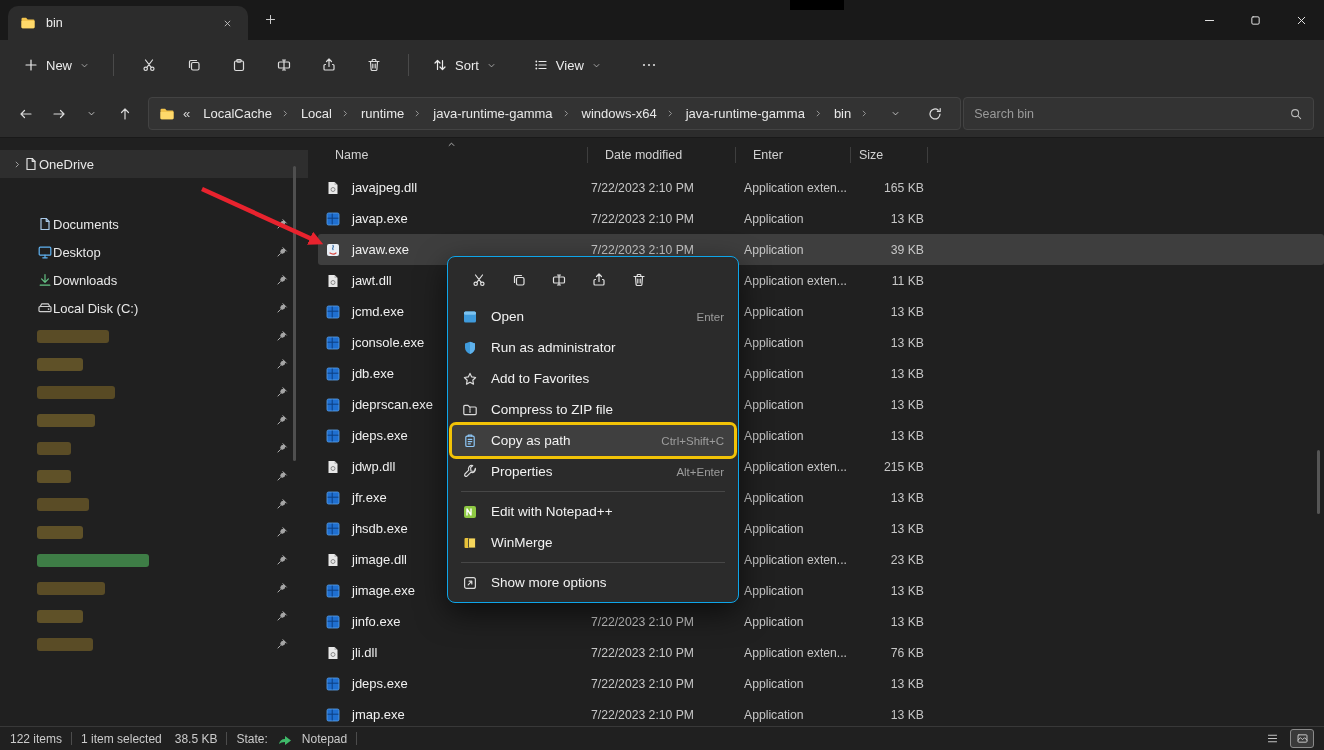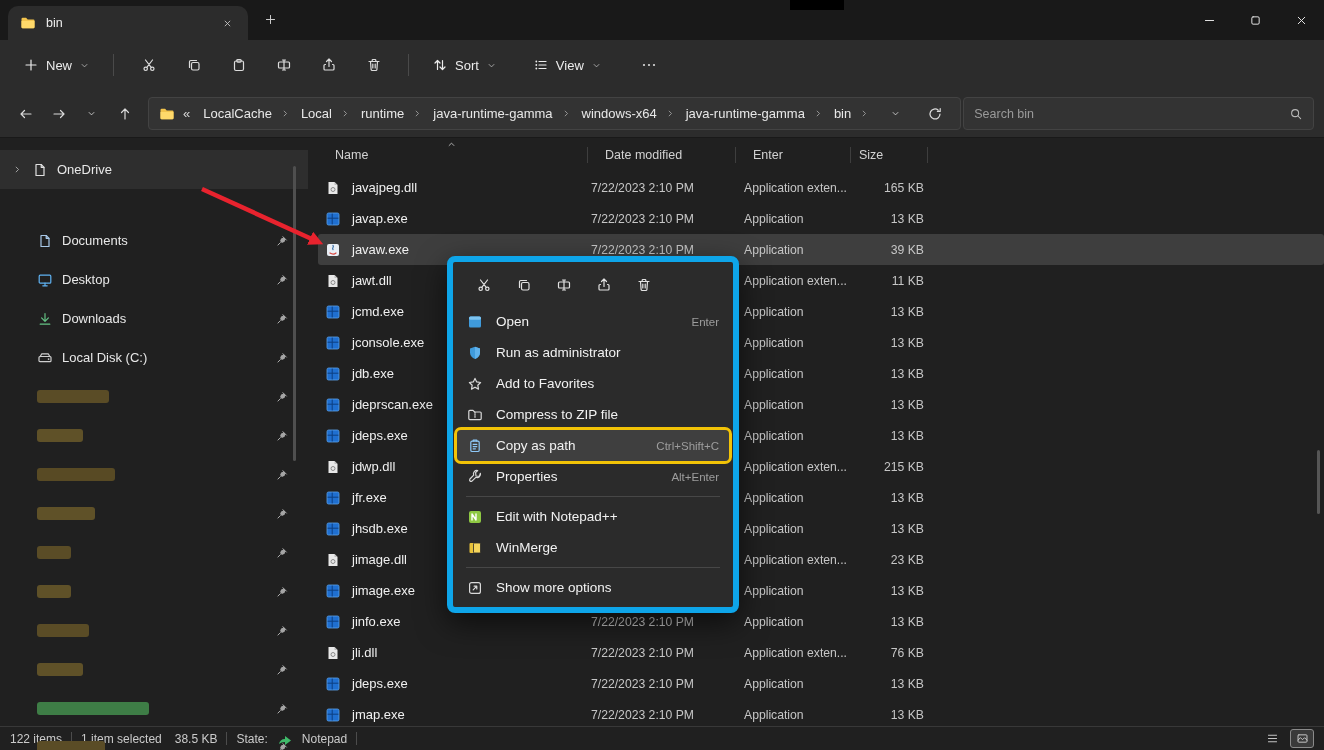--- a/index.html
+++ b/index.html
@@ -41,21 +41,21 @@
 .addr-right{margin-left:auto;display:flex;align-items:center;gap:8px;}
 .search-box{flex:1;height:33px;background:#333;border:1px solid #434343;border-radius:4px;display:flex;align-items:center;padding:0 10px;}
 .search-input{flex:1;background:transparent;border:none;outline:none;color:#e8e8e8;font-family:inherit;font-size:12.5px;}
 .search-input::placeholder{color:#9a9a9a;}
 .search-ic{color:#b8b8b8;}
 .search-ic svg{width:14px;height:14px;}
 
 
 .main{display:flex;height:588px;position:relative;}
 .sidebar{width:308px;padding-top:12px;position:relative;flex:none;}
-.sb-row{height:39px;display:flex;align-items:center;gap:9px;padding:0 20px 0 12px;}
+.sb-row{height:28px;display:flex;align-items:center;gap:0;padding:0 20px 0 12px;}
 .sb-row.onedrive{background:#2e2e2e;}
 #nav-items .sb-row,#nav-redacted .sb-row{padding-left:37px;}
 .nav-label{color:#e8e8e8;}
 .pin{margin-left:auto;color:#bdbdbd;display:flex;}
 .pin svg{width:12px;height:12px;}
 .sb-gap{height:32px;}
 .blob{height:13px;border-radius:3px;}
 .sb-scroll{position:absolute;left:293px;top:28px;width:3px;height:295px;background:#4f4f4f;border-radius:2px;}
 
 .content{flex:1;position:relative;padding-left:10px;}
@@ -77,21 +77,21 @@
 .statusbar{height:24px;background:#202020;border-top:1px solid #383838;display:flex;align-items:center;gap:9px;padding:0 10px;font-size:12px;color:#cbcbcb;}
 .s-sep{width:1px;height:13px;background:#4c4c4c;}
 .ssize{margin-left:4px;}
 .state-ic{display:flex;color:#3fba6a;}
 .sb-right{margin-left:auto;display:flex;align-items:center;gap:6px;}
 .sb-viewic{width:24px;height:19px;display:flex;align-items:center;justify-content:center;color:#c9c9c9;}
 .sb-viewic.active{border:1px solid #8a8a8a;border-radius:3px;background:#3a3a3a;}
 .sb-viewic svg{width:13px;height:13px;}
 
 
-.cmenu{position:absolute;left:447px;top:256px;width:292px;background:#2b2b2b;border:6px solid #0ea5e9;border-radius:8px;padding:4px;box-shadow:0 10px 30px rgba(0,0,0,.6);z-index:50;}
+.cmenu{position:absolute;left:447px;top:256px;width:292px;background:#2b2b2b;border:1px solid #0ea5e9;border-radius:8px;padding:4px;box-shadow:0 10px 30px rgba(0,0,0,.6);z-index:50;}
 .cmenu-quick{display:flex;align-items:center;gap:11px;padding:5px 12px 7px;}
 .q-ic{width:29px;height:28px;display:flex;align-items:center;justify-content:center;color:#e2e2e2;border-radius:4px;}
 .menu-item{display:flex;align-items:center;gap:13px;height:31px;padding:0 10px;border-radius:4px;color:#f2f2f2;font-size:13.5px;}
 .menu-item.highlighted{background:#3f3f3f;outline:3px solid var(--hl);}
 .mi-icon{color:#dadada;display:flex;}
 .mi-icon[data-icon=copypath]{color:#8ec8f8;}
 .mi-label{white-space:nowrap;}
 .mi-shortcut{margin-left:auto;color:#9d9d9d;font-size:11.5px;}
 .menu-sep{height:1px;background:#474747;margin:4px 9px;}
 

